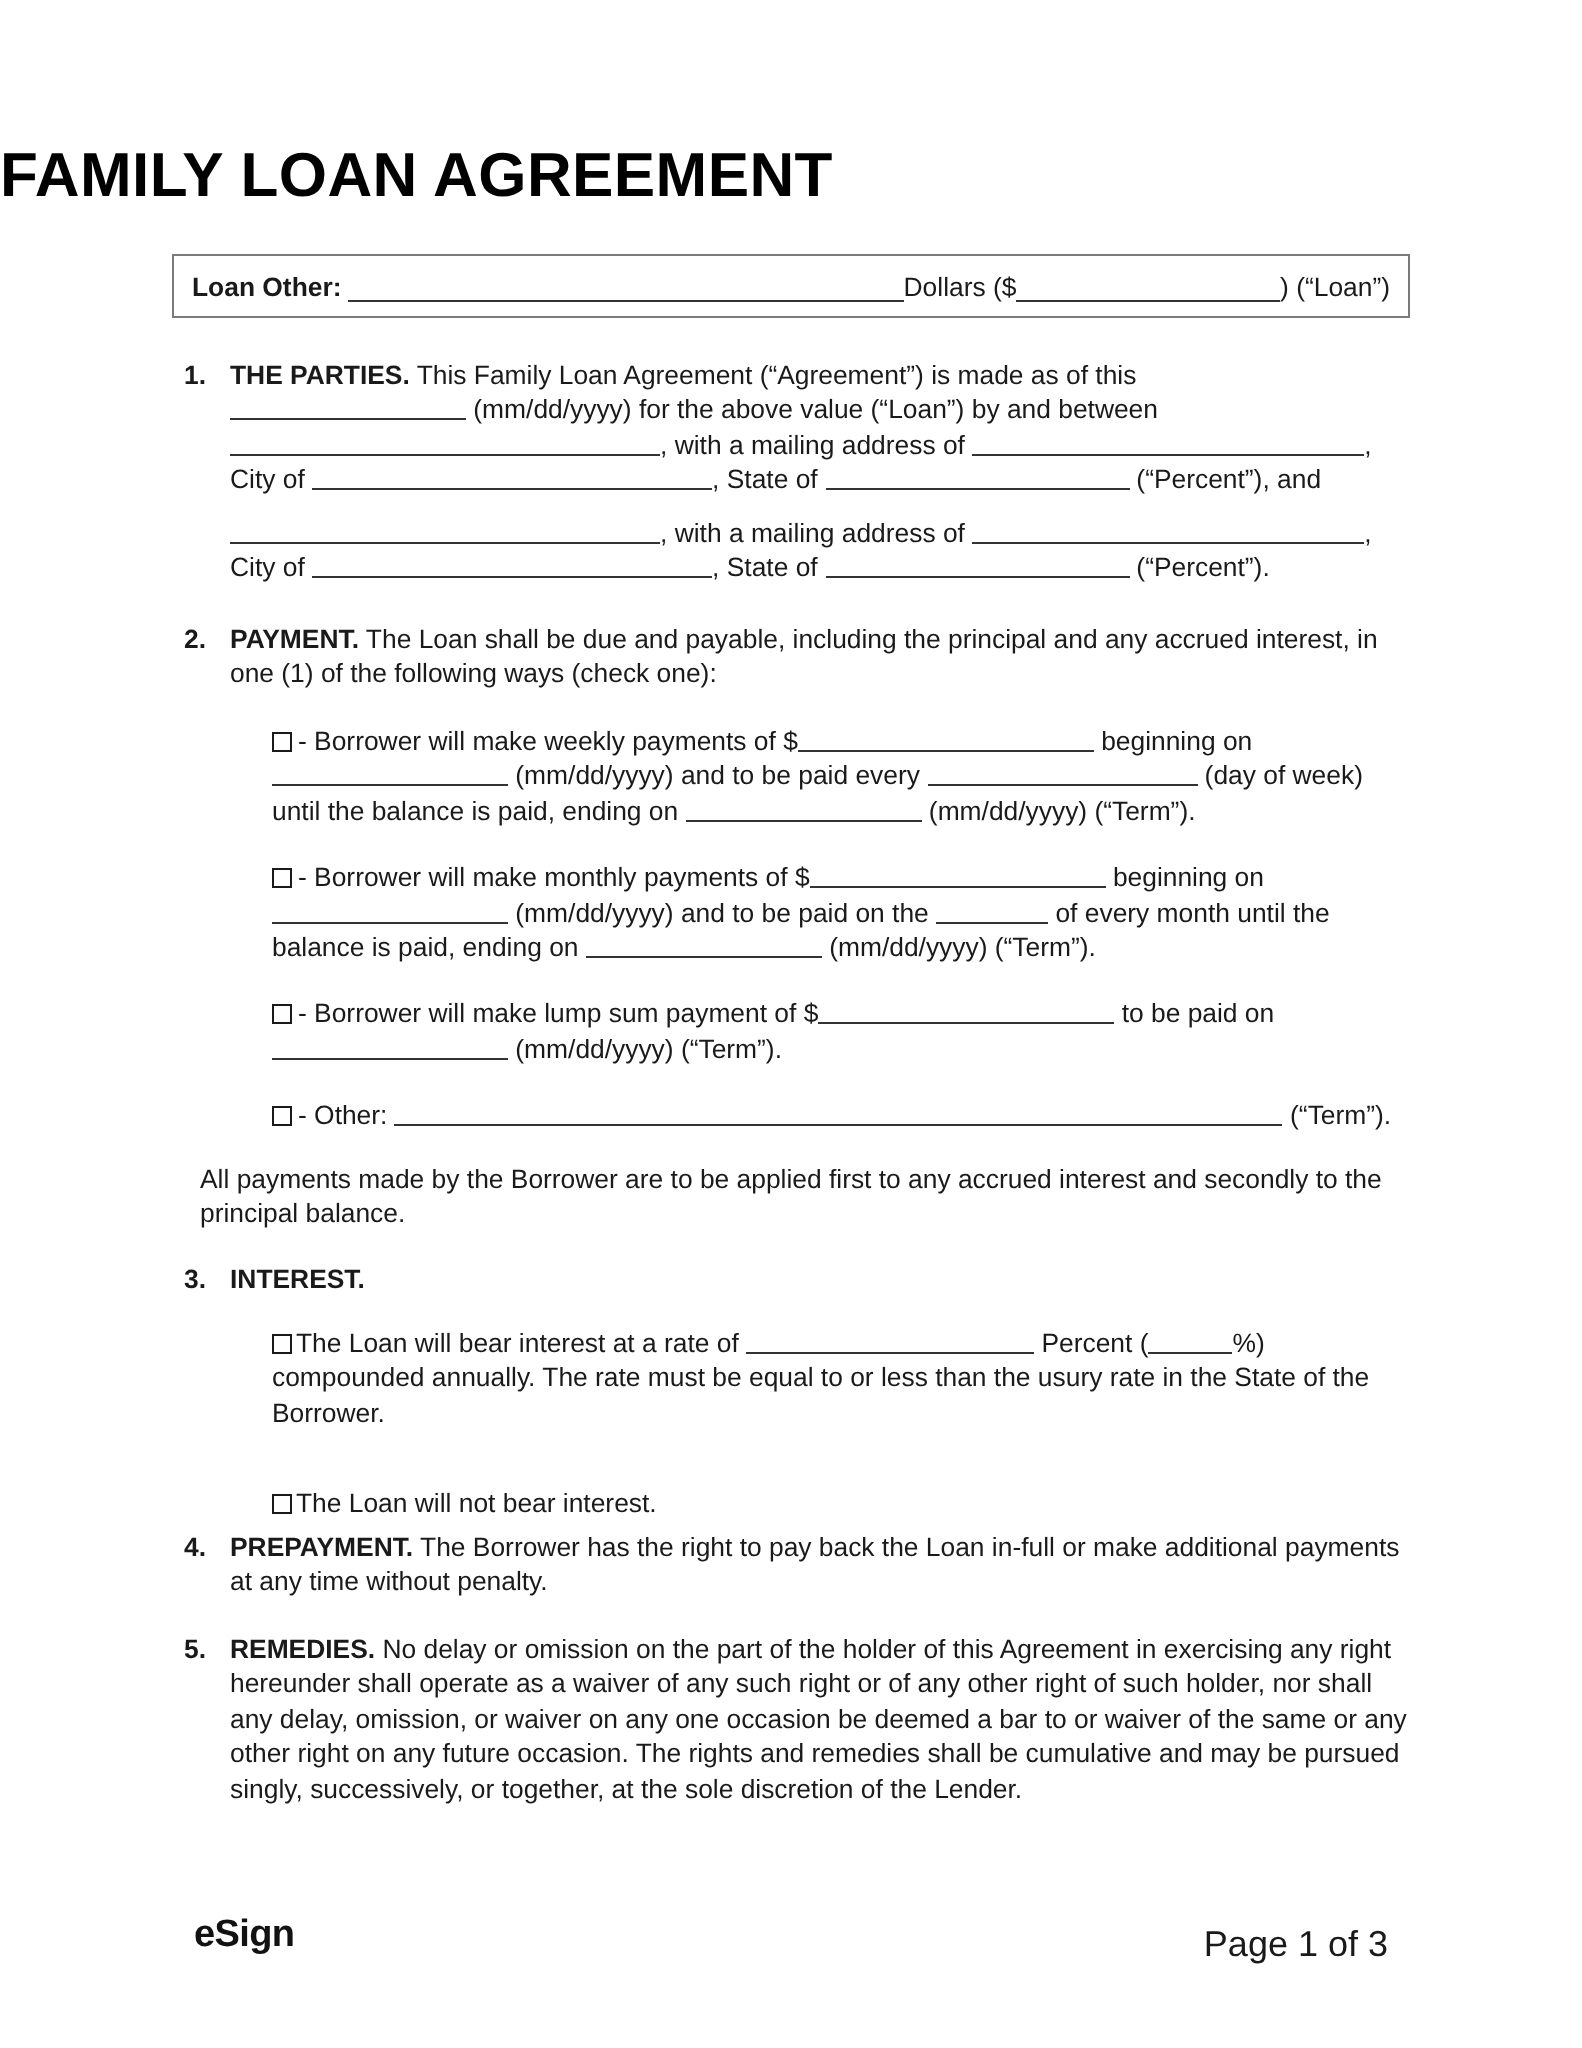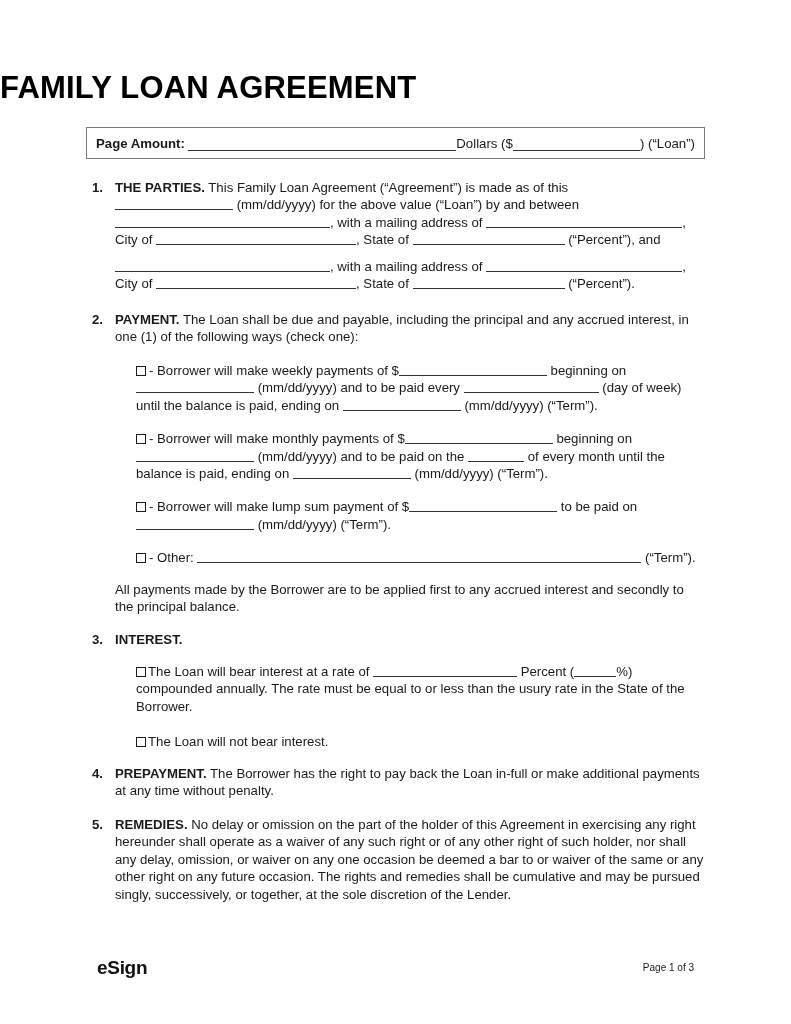--- a/index.html
+++ b/index.html
@@ -120,50 +120,50 @@
     height: 10px;
     border: 1.6px solid #1a1a1a;
     box-sizing: border-box;
     vertical-align: -1px;
     margin-right: 3px;
     background: #fff;
   }
   .opt.nodash .cbox { margin-right: 2px; }
 
   .plain-para {
-    margin-left: 23px;
+    margin-left: 8px;
   }
 
   
   .footer-logo {
     position: absolute;
     left: 97px;
     top: 957px;
     font-size: 19px;
     font-weight: bold;
     color: #121212;
     letter-spacing: -0.3px;
   }
   .footer-page {
     position: absolute;
     right: 97px;
     top: 962px;
-    font-size: 10px;
+    font-size: 18px;
     color: #1a1a1a;
   }
 </style>
 </head>
 <body>
 
 <div class="page">
 
   <div class="doc-title">FAMILY LOAN AGREEMENT</div>
 
   <div class="amount-box">
-    <span class="lbl">Page Amount:</span>
+    <span class="lbl">Loan Other:</span>
     <span class="ul u-dollars"></span>
     <span>Dollars ($</span>
     <span class="ul u-paren"></span>
     <span>) (“Loan”)</span>
   </div>
 
   <div class="body-block" style="top:179px;">
     <div class="section">
       <div class="sec-num">1.</div>
       <div class="sec-body">
@@ -227,21 +227,21 @@
     <div class="section">
       <div class="sec-num">3.</div>
       <div class="sec-body">
         <span class="sec-head">INTEREST.</span>
       </div>
     </div>
   </div>
 
   <div class="body-block" style="top:663px;">
     <div class="opts">
-      <div class="opt nodash" style="margin-bottom:18px;">
+      <div class="opt nodash" style="margin-bottom:28px;">
         <span class="cbox"></span><span>The Loan will bear interest at a rate of</span> <span class="ul u-rate"></span><span> Percent (</span><span class="ul u-pct"></span><span>%) compounded annually. The rate must be equal to or less than the usury rate in the State of the Borrower.</span>
       </div>
 
       <div class="opt nodash">
         <span class="cbox"></span><span>The Loan will not bear interest.</span>
       </div>
     </div>
   </div>
 
   <div class="body-block" style="top:765px;">

